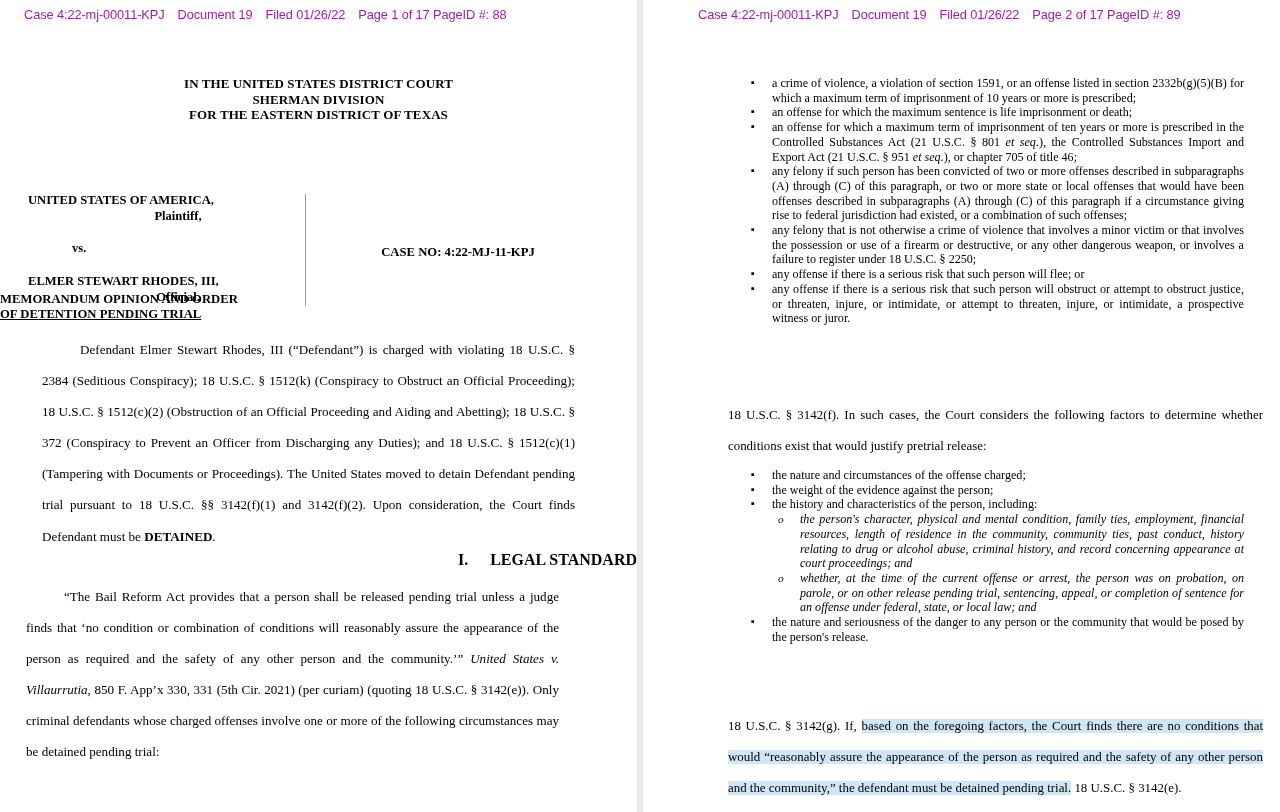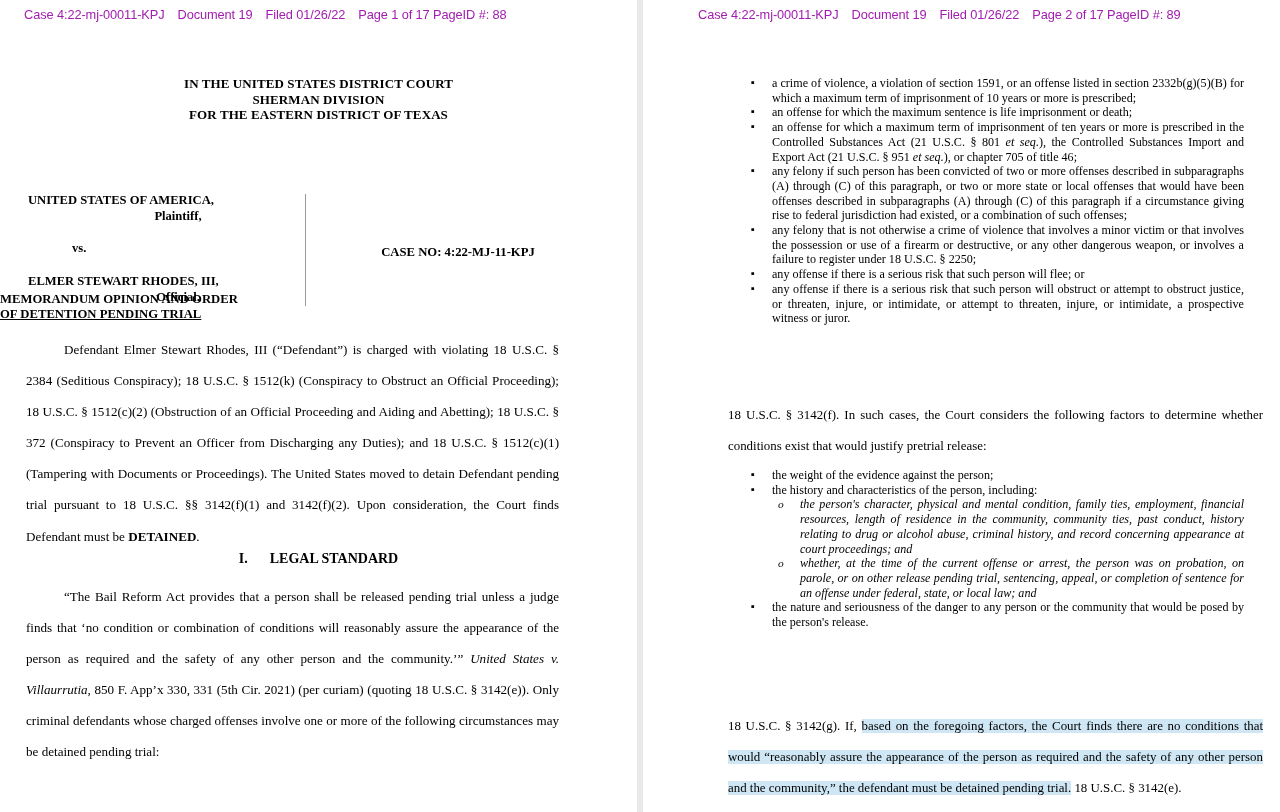--- a/index.html
+++ b/index.html
@@ -116,33 +116,33 @@
 
   .body-block {
     position: absolute;
     left: 26px;
     width: 533px;
     font-size: 13.1px;
     line-height: 31.1px;
     text-align: justify;
     text-justify: inter-word;
   }
-  .body-block.first-para { top: 334px; }
+  .body-block.first-para { top: 334px; margin-left: 16px; }
   .body-block .indent { text-indent: 38px; }
   .body-block b { font-weight: bold; }
   .body-block i { font-style: italic; }
 
   .section-heading {
     position: absolute;
     top: 551px;
     left: 0;
     width: 100%;
-    text-align: center;
-    font-weight: bold;
-    font-size: 14px;
+    text-align: right;
+    font-weight: bold;
+    font-size: 16px;
   }
   .section-heading .numeral { margin-right: 22px; }
 
   .body-block.second-para { top: 581px; }
 
   
   .rp-list {
     position: absolute;
     font-size: 12.1px;
     line-height: 14.7px;
@@ -279,20 +279,21 @@
       <li><span>an offense for which a maximum term of imprisonment of ten years or more is prescribed in the Controlled Substances Act (21 U.S.C. § 801 </span><i>et seq.</i><span>), the Controlled Substances Import and Export Act (21 U.S.C. § 951 </span><i>et seq.</i><span>), or chapter 705 of title 46;</span></li>
       <li><span>any felony if such person has been convicted of two or more offenses described in subparagraphs (A) through (C) of this paragraph, or two or more state or local offenses that would have been offenses described in subparagraphs (A) through (C) of this paragraph if a circumstance giving rise to federal jurisdiction had existed, or a combination of such offenses;</span></li>
       <li><span>any felony that is not otherwise a crime of violence that involves a minor victim or that involves the possession or use of a firearm or destructive, or any other dangerous weapon, or involves a failure to register under 18 U.S.C. § 2250;</span></li>
       <li><span>any offense if there is a serious risk that such person will flee; or</span></li>
       <li><span>any offense if there is a serious risk that such person will obstruct or attempt to obstruct justice, or threaten, injure, or intimidate, or attempt to threaten, injure, or intimidate, a prospective witness or juror.</span></li>
     </ul>
 
     <div class="rp-para rp-para-f" style="left:85px;">18 U.S.C. § 3142(f). In such cases, the Court considers the following factors to determine whether conditions exist that would justify pretrial release:</div>
 
     <ul class="rp-list list-two" style="left:103px;">
+      <li><span>the nature and circumstances of the offense charged;</span></li>
       <li><span>the weight of the evidence against the person;</span></li>
       <li>
         <span>the history and characteristics of the person, including:</span>
         <ul class="sub-list">
           <li><span>the person's character, physical and mental condition, family ties, employment, financial resources, length of residence in the community, community ties, past conduct, history relating to drug or alcohol abuse, criminal history, and record concerning appearance at court proceedings; and</span></li>
           <li><span>whether, at the time of the current offense or arrest, the person was on probation, on parole, or on other release pending trial, sentencing, appeal, or completion of sentence for an offense under federal, state, or local law; and</span></li>
         </ul>
       </li>
       <li><span>the nature and seriousness of the danger to any person or the community that would be posed by the person's release.</span></li>
     </ul>

